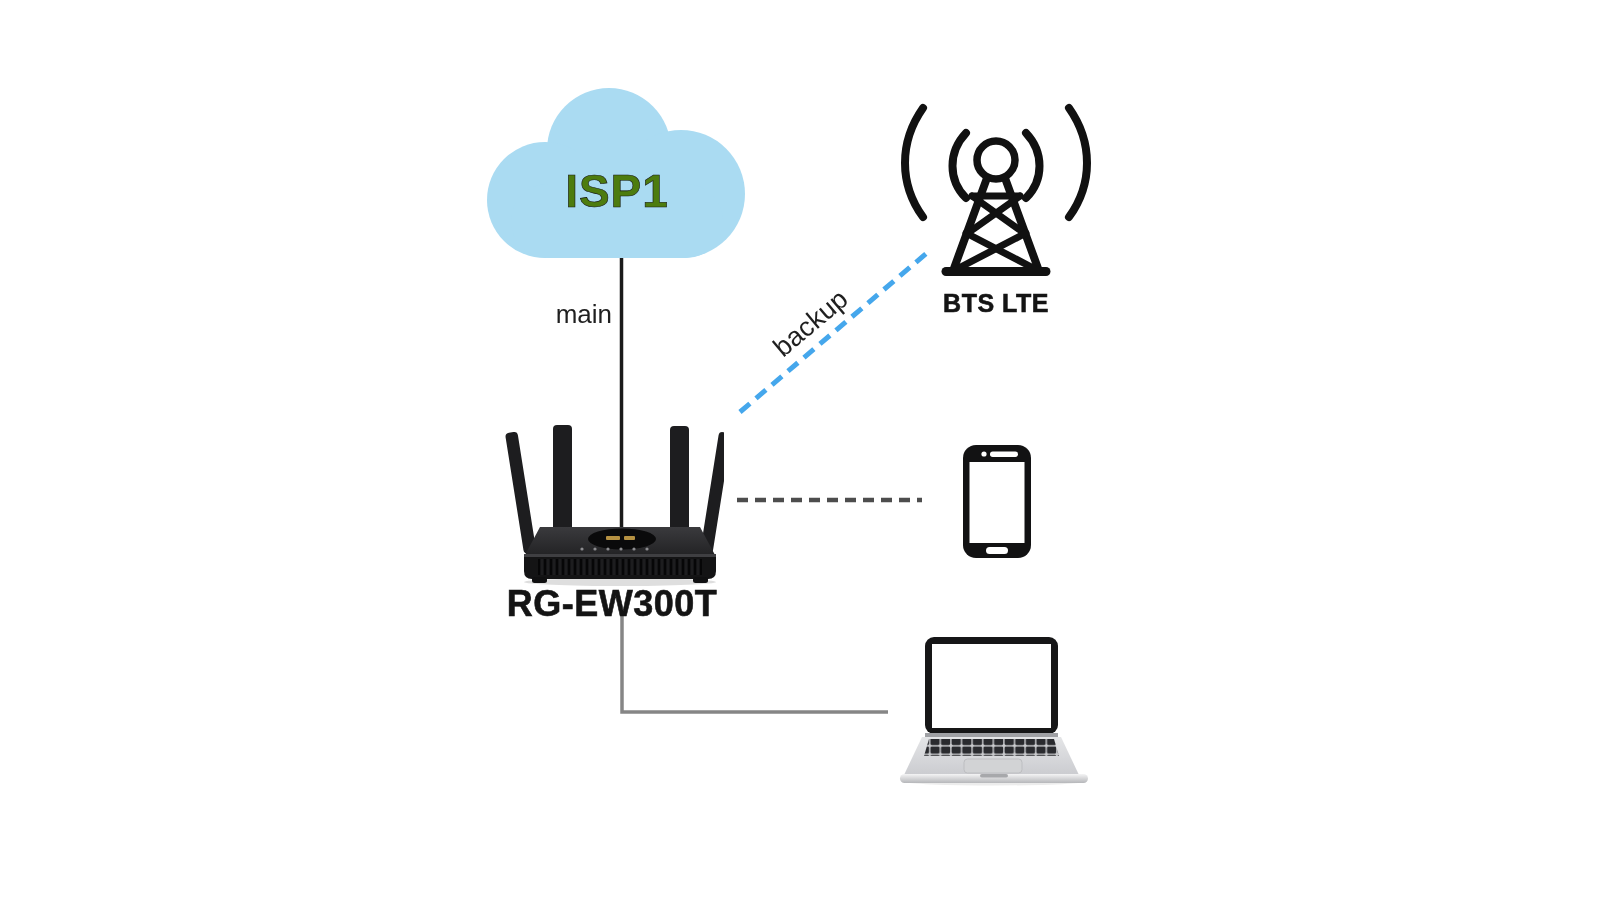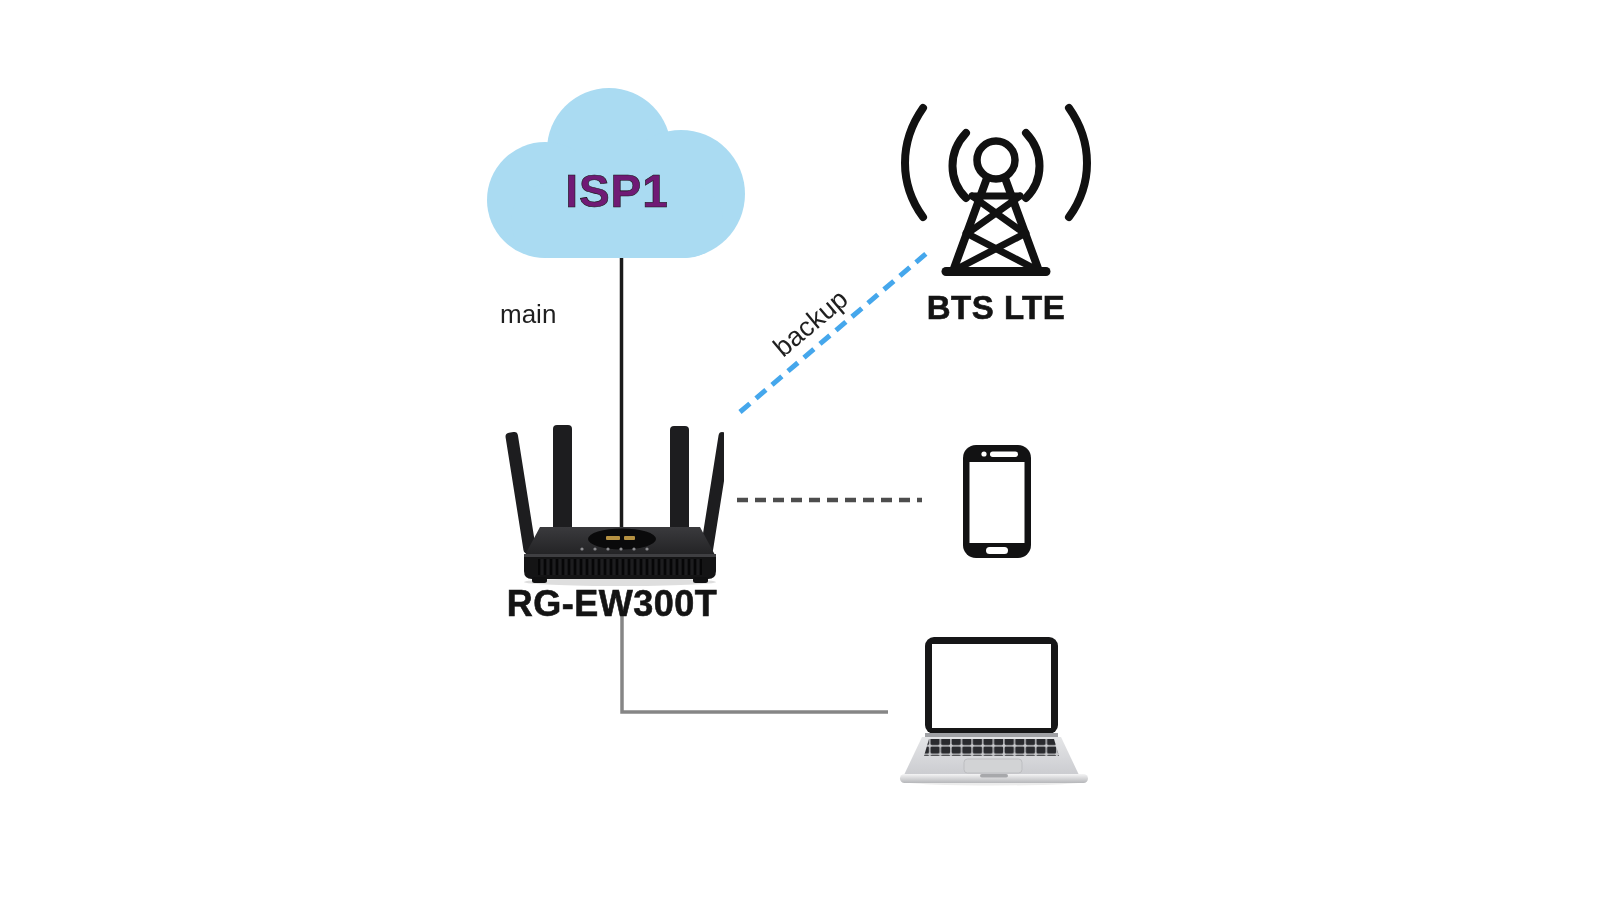--- a/index.html
+++ b/index.html
@@ -16,21 +16,21 @@
   .edge-label{
     position:absolute;font-weight:400;color:#1f1f1f;
   }
   .heavy{-webkit-text-stroke:.6px #141414;}
   
   .cloud{position:absolute;left:487px;top:88px;width:260px;height:170px;}
   .cloud .blob{position:absolute;border-radius:50%;}
   .cloud .slab{position:absolute;border-radius:38px;}
   .cloud-label{
     position:absolute;left:0;right:0;top:76px;text-align:center;
-    font-size:46px;font-weight:800;letter-spacing:1px;color:#701a75;
+    font-size:46px;font-weight:800;letter-spacing:1px;color:#4d7c0f;
   }
 </style>
 </head>
 <body>
 
 <div id="stage">
 
   <svg class="abs" style="left:0;top:0;" width="1600" height="900" viewBox="0 0 1600 900">
 
     <line x1="621.5" y1="256" x2="621.5" y2="532" stroke="#1a1a1a" stroke-width="3.5"></line>
@@ -45,21 +45,21 @@
   <div class="cloud">
     <div>
       <div class="blob" style="left:60px;top:0;width:124px;height:124px;background:#aadbf2;"></div>
       <div class="blob" style="left:0;top:54px;width:116px;height:116px;background:#aadbf2;"></div>
       <div class="blob" style="left:130px;top:42px;width:128px;height:128px;background:#aadbf2;"></div>
       <div class="slab" style="left:24px;top:96px;width:212px;height:74px;background:#aadbf2;"></div>
     </div>
     <div class="cloud-label heavy">ISP1</div>
   </div>
 
-  <div class="edge-label" style="left:500px;top:299px;width:112px;font-size:26px;">main</div>
+  <div class="edge-label" style="left:500px;top:299px;width:112px;text-align:right;font-size:26px;">main</div>
 
   <div class="edge-label" style="left:748px;top:308px;width:126px;text-align:center;font-size:27px;
        transform:rotate(-40deg);transform-origin:center;">backup</div>
 
   <svg class="abs" style="left:896px;top:100px;" width="200" height="180" viewBox="0 0 200 180">
     <g stroke="#111111" fill="none" stroke-linecap="round">
 
       <circle cx="100" cy="60" r="19" stroke-width="7.5"></circle>
 
       <line x1="91" y1="78" x2="57" y2="171" stroke-width="8"></line>
@@ -72,21 +72,21 @@
       <line x1="130" y1="133" x2="59" y2="170" stroke-width="7"></line>
 
       <line x1="50" y1="171.5" x2="150" y2="171.5" stroke-width="9"></line>
 
       <path d="M70,33 C52,52 52,80 70,98" stroke-width="8"></path>
       <path d="M27,8  C3,42 3,84 27,117" stroke-width="8"></path>
       <path d="M130,33 C148,52 148,80 130,98" stroke-width="8"></path>
       <path d="M173,8 C197,42 197,84 173,117" stroke-width="8"></path>
     </g>
   </svg>
-  <div class="node-label heavy" style="left:896px;top:289px;width:200px;font-size:33px;">BTS LTE</div>
+  <div class="node-label heavy" style="left:896px;top:289px;width:200px;font-size:25px;">BTS LTE</div>
 
   <svg class="abs" style="left:494px;top:412px;" width="230" height="175" viewBox="0 0 230 175">
     <defs>
       <pattern id="vents" width="6" height="22" patternUnits="userSpaceOnUse">
         <rect width="6" height="22" fill="#1d1d1f"></rect>
         <rect x="1.6" width="2.8" height="22" fill="#060607"></rect>
       </pattern>
       <linearGradient id="topface" x1="0" y1="0" x2="0" y2="1">
         <stop offset="0" stop-color="#3a3a3d"></stop>
         <stop offset="1" stop-color="#232325"></stop>

